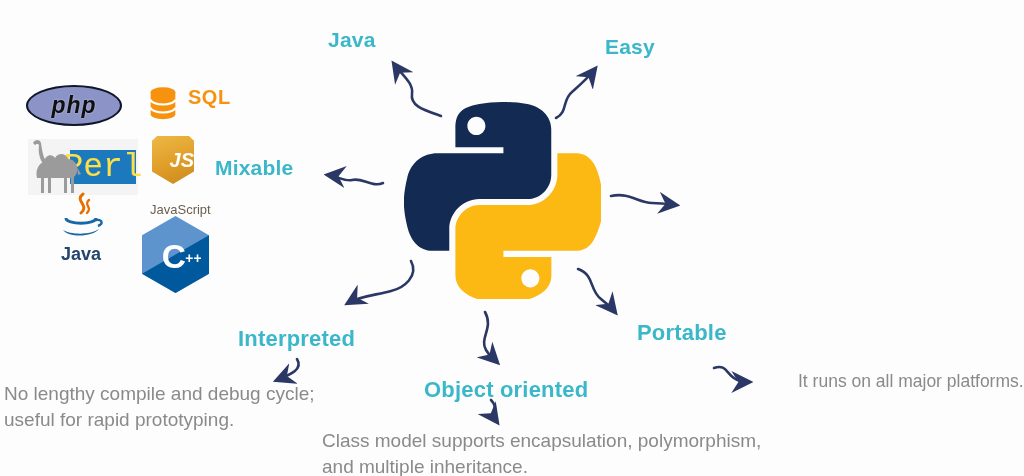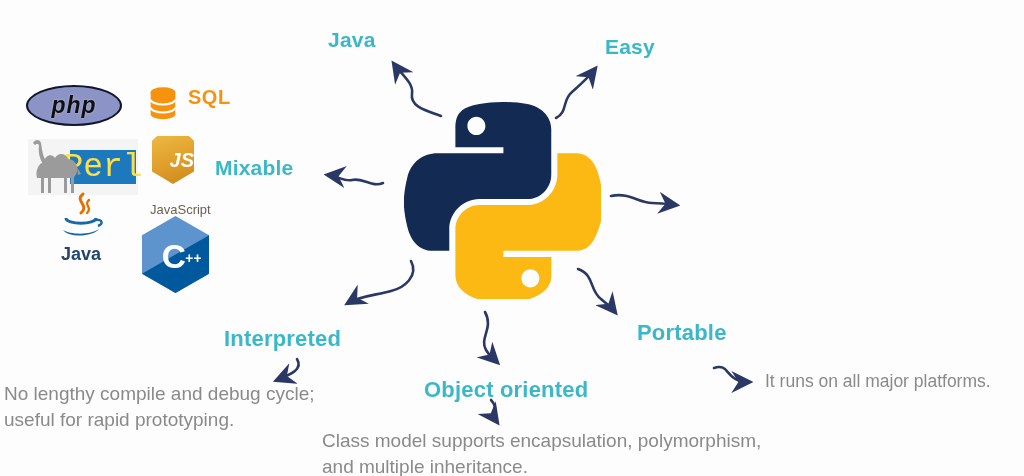--- a/index.html
+++ b/index.html
@@ -83,33 +83,33 @@
   </svg>
 
   <svg class="abs" style="left:404px;top:102px" width="197" height="197" viewBox="0 0 110 110">
     <path fill="#132a52" d="M54.918 0.001c-4.585.021-8.963.412-12.815 1.094-11.346 2.004-13.407 6.2-13.407 13.937v10.219h26.813v3.406H18.563c-7.792 0-14.616 4.684-16.75 13.594-2.462 10.213-2.571 16.586 0 27.25 1.905 7.938 6.457 13.594 14.25 13.594h9.218v-12.25c0-8.85 7.657-16.657 16.75-16.657h26.782c7.454 0 13.406-6.138 13.406-13.625V15.031c0-7.266-6.13-12.725-13.406-13.937C64.205.317 59.502-.02 54.918.001zM40.418 8.219c2.77 0 5.031 2.299 5.031 5.125 0 2.816-2.262 5.093-5.031 5.093-2.78 0-5.031-2.277-5.031-5.093 0-2.826 2.251-5.125 5.031-5.125z"></path>
     <path fill="#fcb813" d="M85.637 28.656v11.906c0 9.231-7.826 17-16.75 17H42.105c-7.336 0-13.406 6.279-13.406 13.625v25.532c0 7.266 6.319 11.54 13.406 13.625 8.487 2.496 16.626 2.947 26.782 0 6.75-1.955 13.406-5.888 13.406-13.625v-10.219H55.512v-3.406h40.187c7.793 0 10.696-5.436 13.407-13.594 2.799-8.399 2.68-16.476 0-27.25-1.926-7.757-5.605-13.594-13.407-13.594h-10.062zM70.574 93.344c2.78 0 5.031 2.277 5.031 5.093 0 2.827-2.251 5.126-5.03 5.126-2.77 0-5.032-2.3-5.032-5.126 0-2.816 2.262-5.093 5.031-5.093z"></path>
   </svg>
 
   <div class="feature" style="left:328px;top:28px">Java</div>
   <div class="feature" style="left:605px;top:35px">Easy</div>
   <div class="feature" style="left:215px;top:156px">Mixable</div>
-  <div class="feature big" style="left:224px;top:326px">Interpreted</div>
+  <div class="feature big" style="left:238px;top:326px">Interpreted</div>
   <div class="feature big" style="left:424px;top:377px">Object oriented</div>
   <div class="feature big" style="left:637px;top:320px">Portable</div>
 
   <div class="desc" style="left:4px;top:381px">
     <div>No lengthy compile and debug cycle;</div>
     <div>useful for rapid prototyping.</div>
   </div>
   <div class="desc" style="left:322px;top:428px">
     <div>Class model supports encapsulation, polymorphism,</div>
     <div>and multiple inheritance.</div>
   </div>
-  <div class="desc small" style="left:765px;top:369px">It runs on all major platforms.</div>
+  <div class="desc small" style="left:798px;top:369px">It runs on all major platforms.</div>
 
   <div class="php-badge">
     <span>php</span>
   </div>
 
   <div class="sql-wrap">
     <svg width="30" height="37" viewBox="0 0 24 30">
       <g fill="#f6920e">
         <ellipse cx="12" cy="5" rx="10" ry="4"></ellipse>
         <path d="M2 5 v18 c0 2.2 4.5 4 10 4 s10 -1.8 10 -4 V5 Z"></path>

